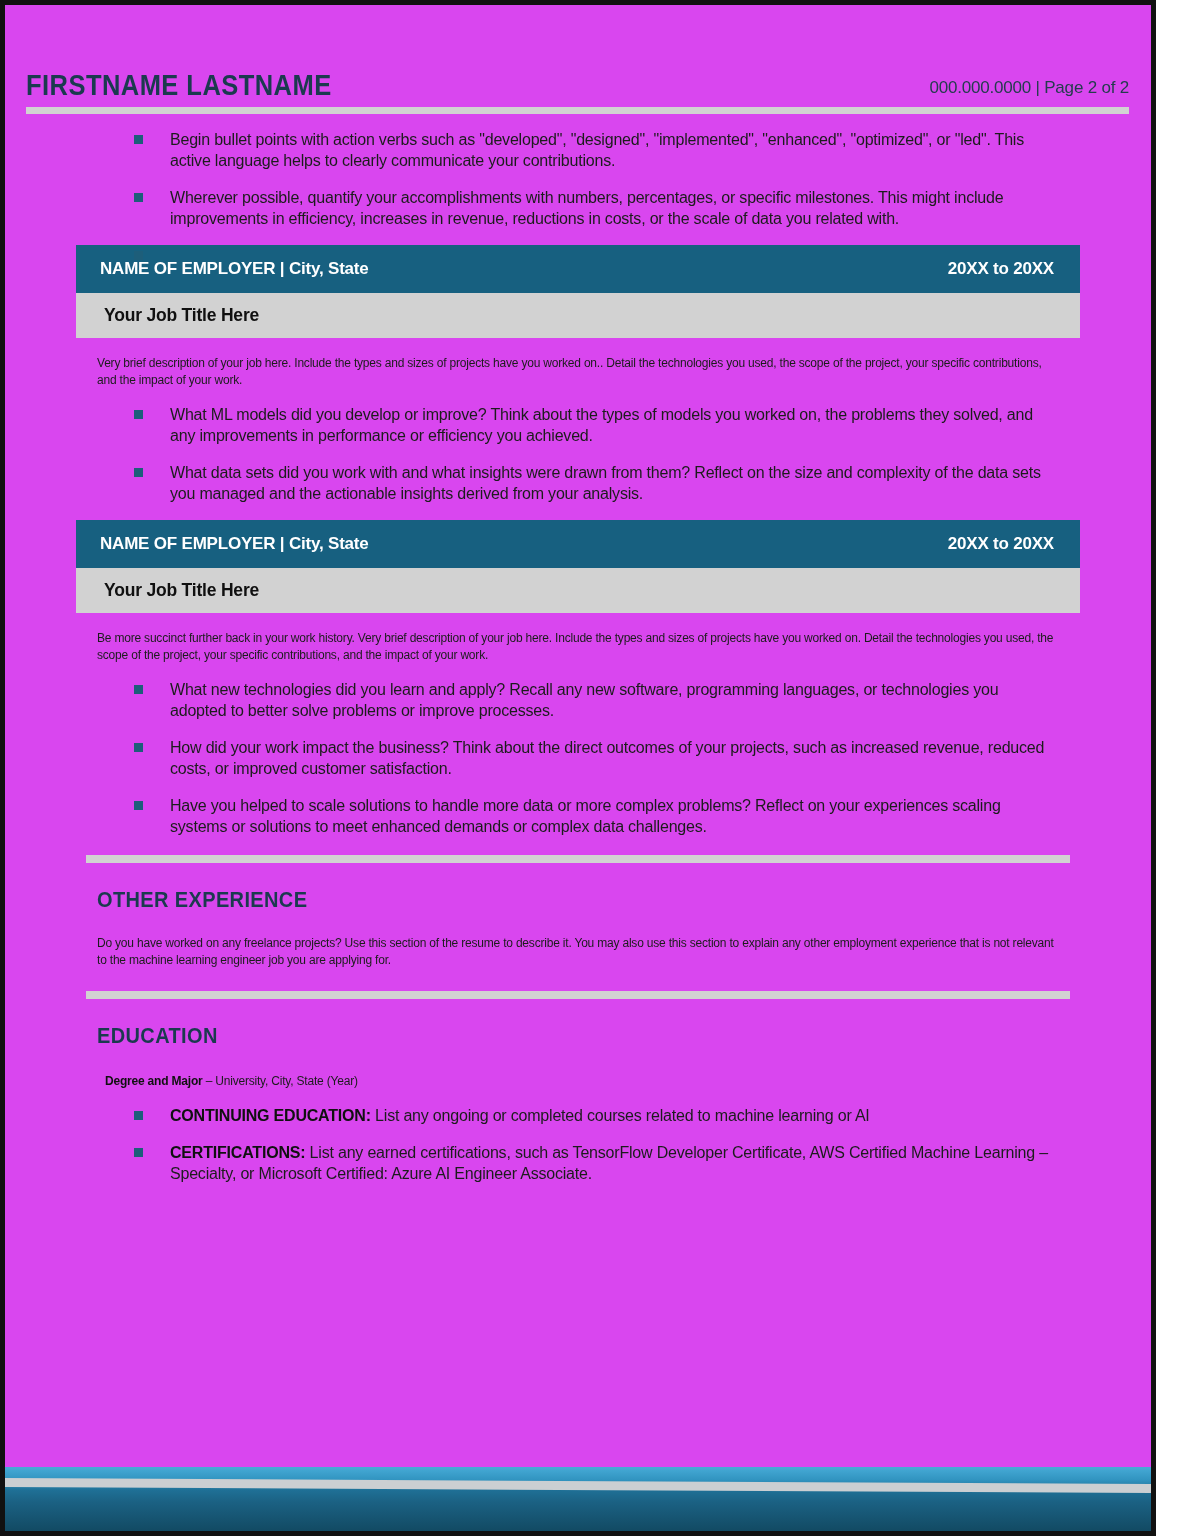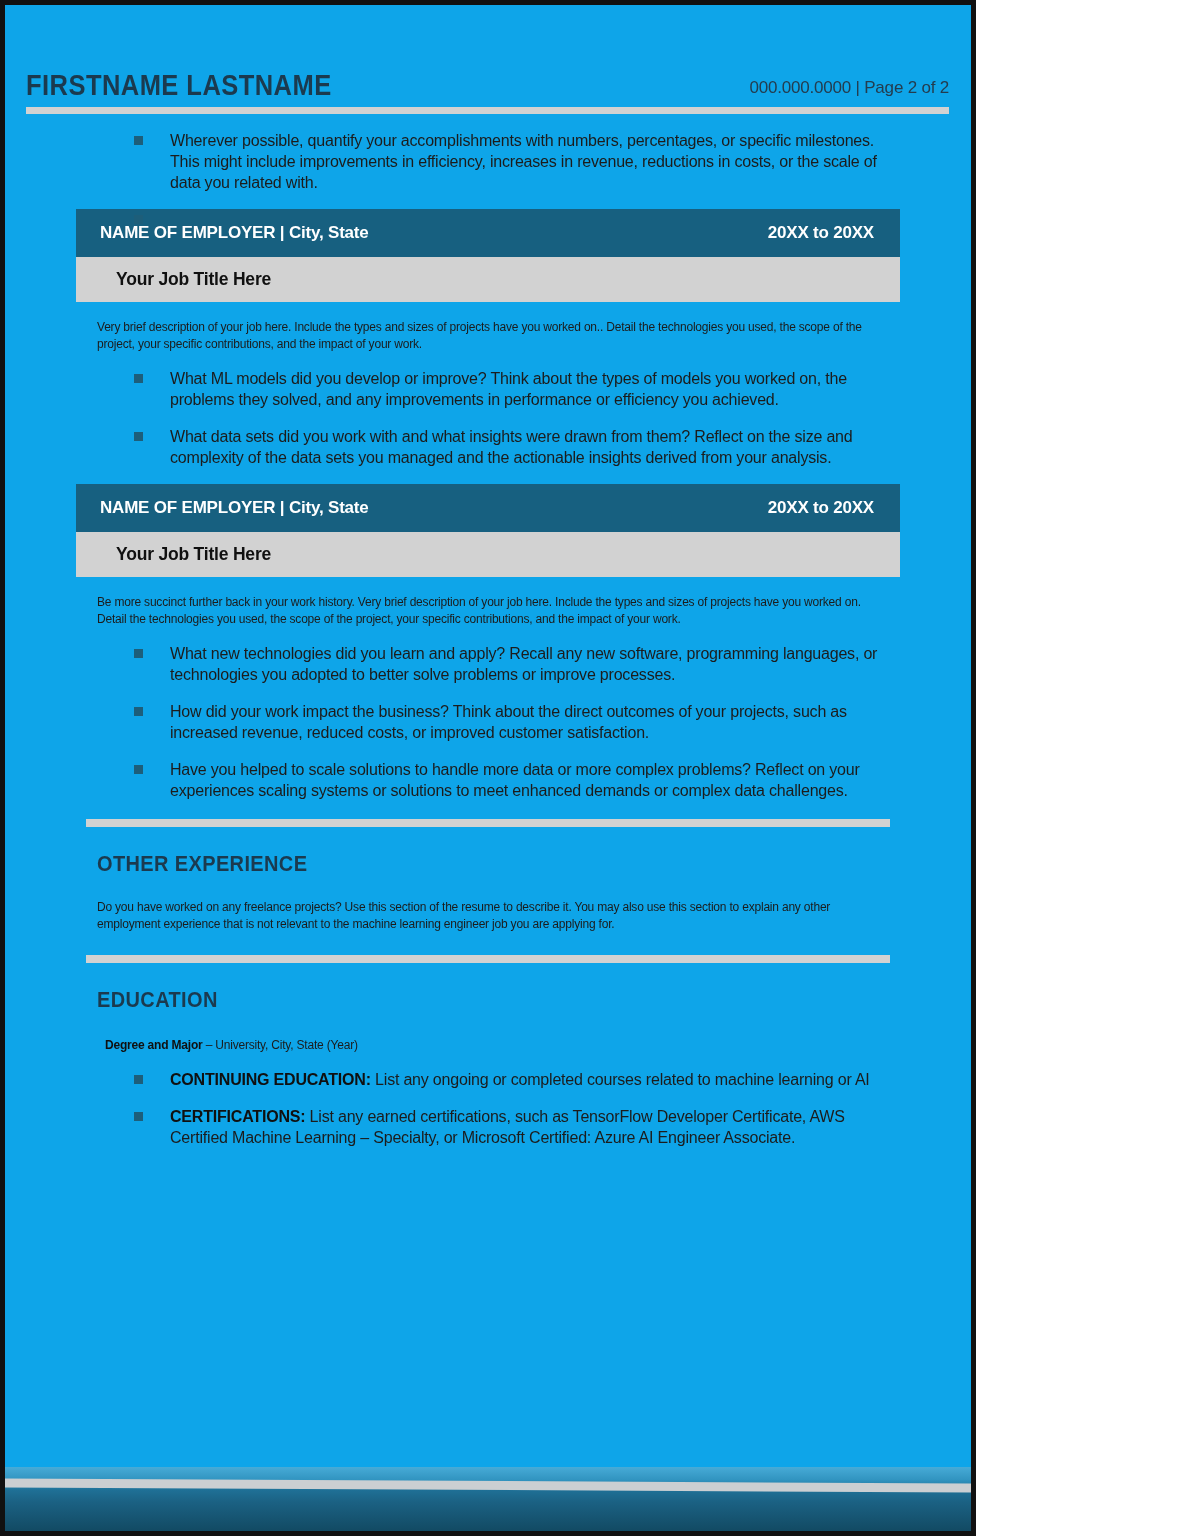--- a/index.html
+++ b/index.html
@@ -11,24 +11,24 @@
     --text-color:#1c1c1c;
     --page-border:#111111;
     --stripe-gray:#cbcfd2;
     --footer-top:#47abd7;
     --footer-mid:#1f7096;
     --footer-bottom:#124a63;
   }
   html,body{margin:0;padding:0;background:#fff;}
   .page{
     position:relative;
-    width:976px;height:1536px;
+    width:1156px;height:1536px;
     box-sizing:border-box;
     border:5px solid var(--page-border);
-    background:#0ea5e9;
+    background:#d946ef;
     font-family:"Liberation Sans", sans-serif;
     color:var(--text-color);
     overflow:hidden;
   }
   .content{margin:0 71px;}
   
   .header{
     display:flex;justify-content:space-between;align-items:flex-end;
     padding-top:66px;margin:0 22px 0 21px;
   }
@@ -63,21 +63,21 @@
   .job-banner{
     margin-top:6px;height:48px;
     background:var(--accent-teal);color:#fff;
     display:flex;align-items:center;justify-content:space-between;
     padding:0 26px 0 24px;box-sizing:border-box;
     font-size:17px;font-weight:bold;letter-spacing:-.2px;
   }
   .job-titlebar{
     height:45px;background:var(--banner-gray);
     display:flex;align-items:center;
-    padding-left:40px;box-sizing:border-box;
+    padding-left:28px;box-sizing:border-box;
     font-size:17.5px;font-weight:bold;color:#101010;letter-spacing:-.2px;
   }
   
   .divider{height:8px;background:var(--divider-gray);margin:18px 10px 0 10px;}
   .divider.pre-edu{margin-top:22px;}
   .section-heading{
     font-size:21.5px;font-weight:bold;color:var(--heading-navy);
     margin:26px 22px 0 21px;letter-spacing:.4px;line-height:1.1;
     transform:scaleX(.93);transform-origin:left center;
   }
@@ -108,21 +108,21 @@
 
   <div class="header">
     <div class="name">FIRSTNAME LASTNAME</div>
     <div class="contact">000.000.0000 | Page 2 of 2</div>
   </div>
   <div class="header-rule"></div>
 
   <div class="content">
 
     <ul class="bullets intro">
-      <li><span class="sq"></span></li>
+      <li><span class="sq"></span><span>Begin bullet points with action verbs such as "developed", "designed", "implemented", "enhanced", "optimized", or "led". This active language helps to clearly communicate your contributions.</span></li>
       <li><span class="sq"></span><span>Wherever possible, quantify your accomplishments with numbers, percentages, or specific milestones. This might include improvements in efficiency, increases in revenue, reductions in costs, or the scale of data you related with.</span></li>
       <li><span class="sq"></span></li>
     </ul>
 
     <section>
       <div class="job-banner">
         <span>NAME OF EMPLOYER | City, State</span>
         <span>20XX to 20XX</span>
       </div>
       <div class="job-titlebar">Your Job Title Here</div>

